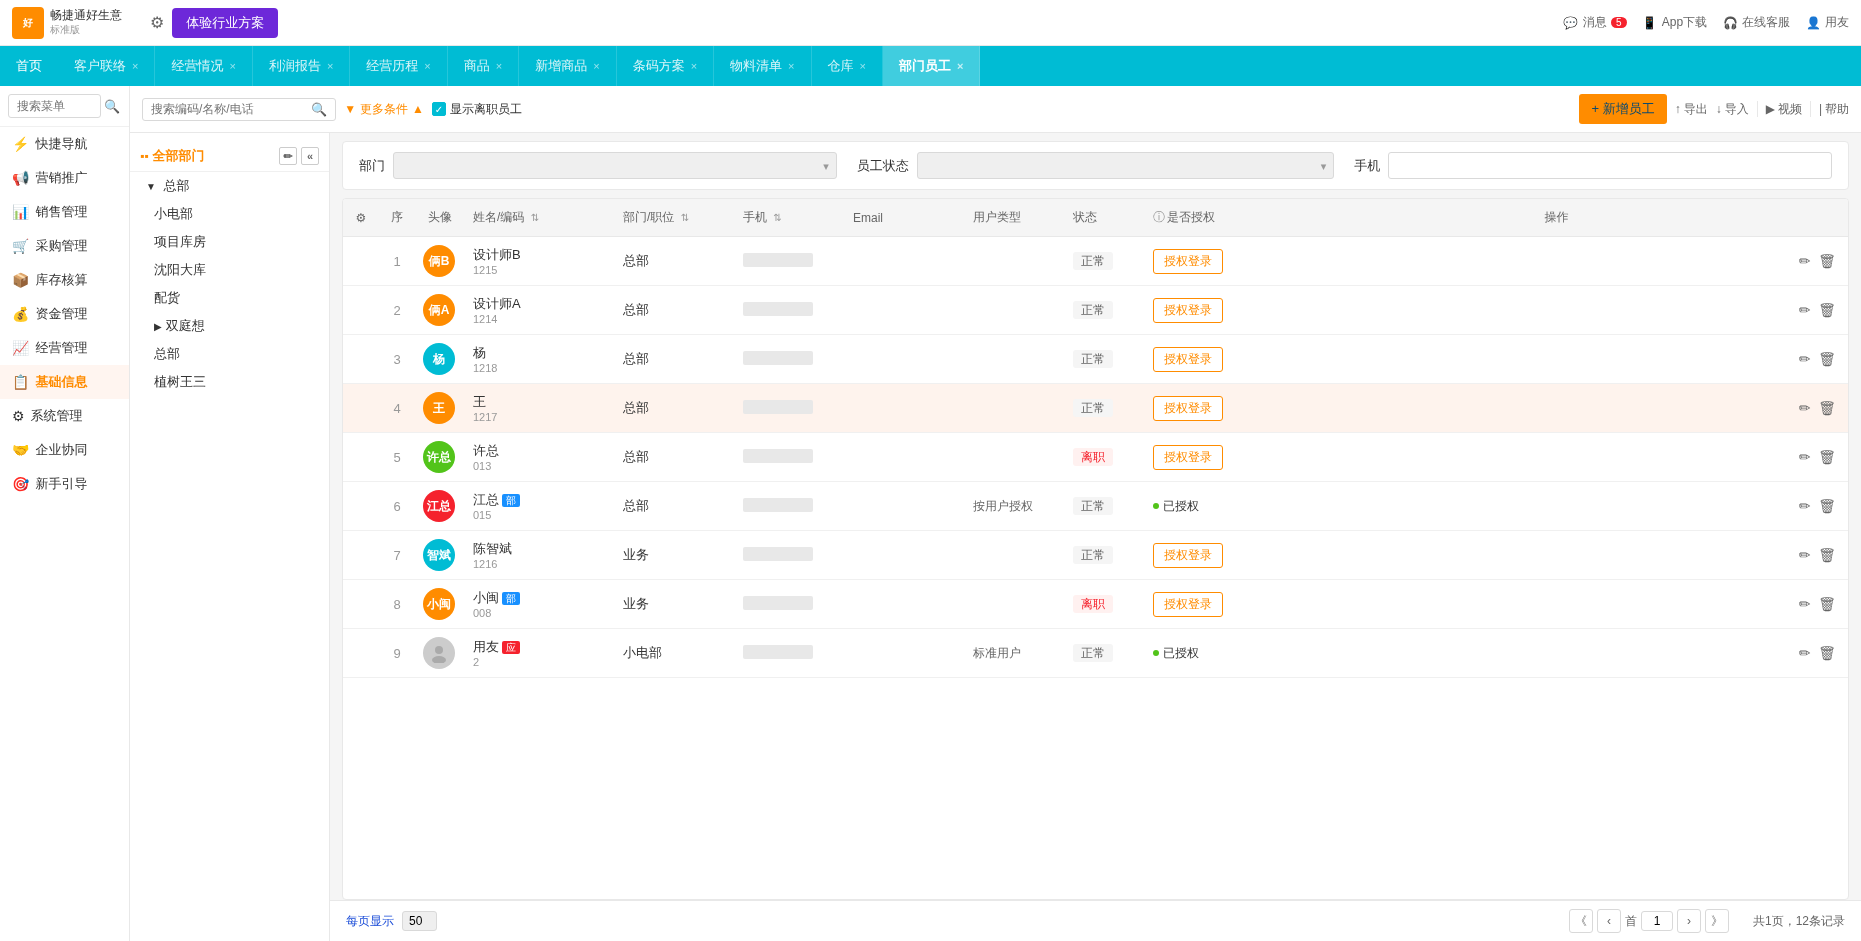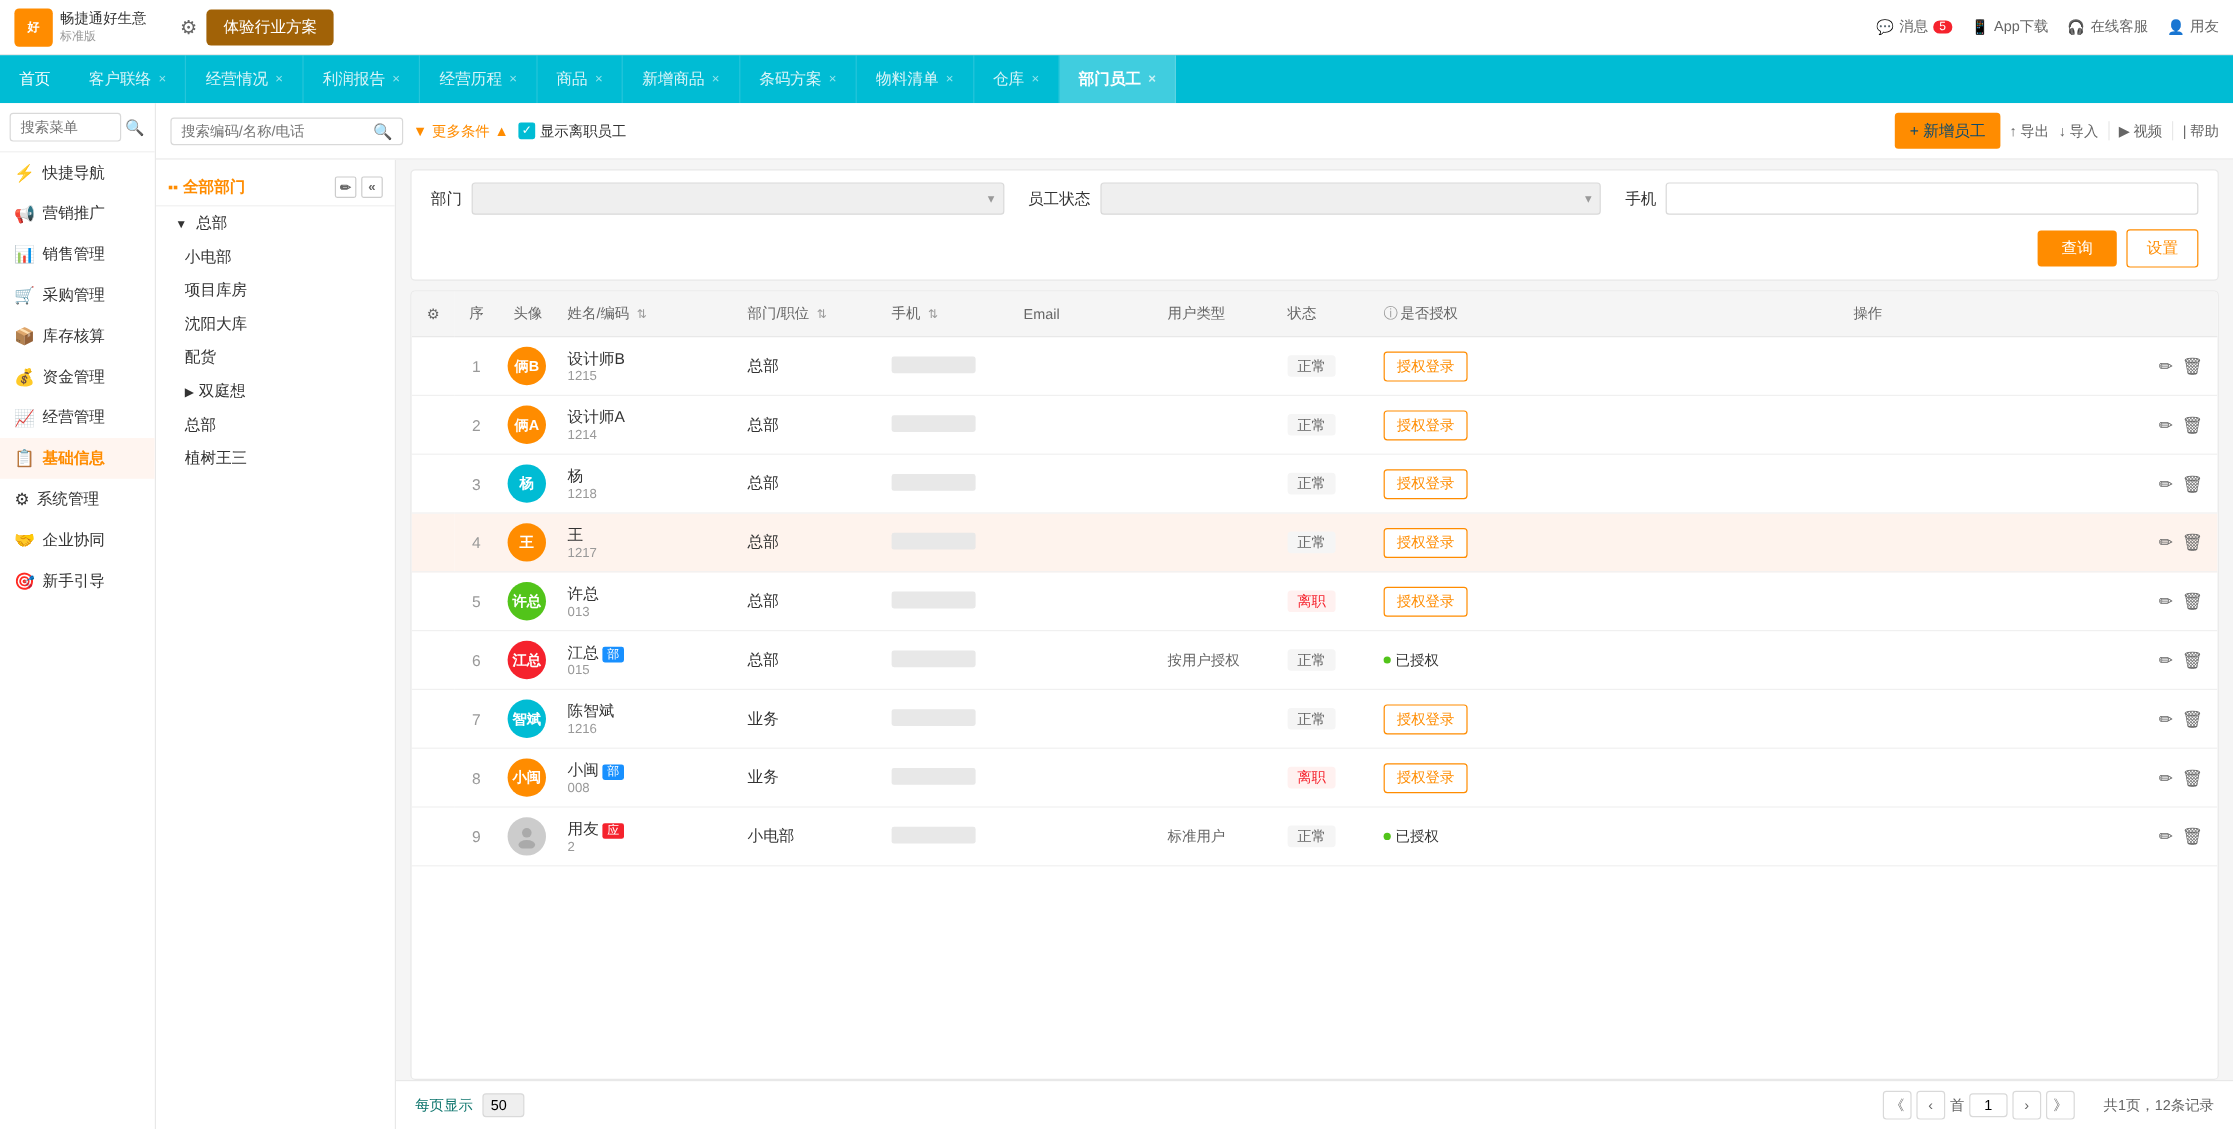--- a/index.html
+++ b/index.html
@@ -12,21 +12,21 @@
       padding: 0 12px; gap: 8px;
     }
     .logo-area { display: flex; align-items: center; gap: 6px; min-width: 130px; }
     .logo-icon { width: 32px; height: 32px; background: #ff8c00; border-radius: 4px; display: flex; align-items: center; justify-content: center; color: white; font-size: 10px; font-weight: bold; }
     .logo-text { font-size: 12px; color: #333; line-height: 1.3; }
     .logo-sub { font-size: 10px; color: #999; }
     .system-title { font-size: 13px; color: #333; flex: 1; }
     .top-right { display: flex; align-items: center; gap: 16px; margin-left: auto; }
     .top-btn { display: flex; align-items: center; gap: 4px; font-size: 12px; color: #666; cursor: pointer; }
     .badge { background: #f5222d; color: white; border-radius: 8px; font-size: 10px; padding: 0 4px; min-width: 16px; text-align: center; }
-    .try-btn { background: #a16207; color: white; border: none; border-radius: 4px; padding: 6px 14px; font-size: 13px; cursor: pointer; }
+    .try-btn { background: #6d28d9; color: white; border: none; border-radius: 4px; padding: 6px 14px; font-size: 13px; cursor: pointer; }
     .settings-icon { color: #666; cursor: pointer; font-size: 16px; }
 
     
     .nav-tabs {
       background: #00bcd4; display: flex; align-items: center;
       height: 40px; padding: 0 0 0 0; overflow-x: auto;
     }
     .nav-tab {
       display: flex; align-items: center; padding: 0 16px; height: 40px;
       color: rgba(255,255,255,0.85); font-size: 13px; cursor: pointer;
@@ -132,21 +132,21 @@
     .user-code { color: #999; font-size: 11px; }
     .sort-icon { color: #999; font-size: 10px; margin-left: 3px; }
     .info-icon { color: #999; font-size: 12px; margin-right: 2px; }
 
     
     .pagination {
       display: flex; align-items: center; padding: 8px 16px;
       background: white; border-top: 1px solid #e8e8e8; gap: 8px;
       font-size: 12px; color: #333;
     }
-    .page-size-label { color: #0f766e; }
+    .page-size-label { color: #1d4ed8; }
     .page-size-select { border: 1px solid #d9d9d9; border-radius: 3px; padding: 2px 6px; font-size: 12px; }
     .page-nav { display: flex; align-items: center; gap: 4px; margin-left: auto; }
     .page-btn { width: 24px; height: 24px; display: flex; align-items: center; justify-content: center; border: 1px solid #d9d9d9; border-radius: 3px; cursor: pointer; color: #666; font-size: 12px; }
     .page-input { width: 32px; border: 1px solid #d9d9d9; border-radius: 3px; padding: 2px 4px; font-size: 12px; text-align: center; }
     .total-info { color: #666; }
 
     
     ::-webkit-scrollbar { width: 6px; height: 6px; }
     ::-webkit-scrollbar-track { background: #f1f1f1; }
     ::-webkit-scrollbar-thumb { background: #ccc; border-radius: 3px; }
@@ -371,24 +371,20 @@
             <label class="filter-label">员工状态</label>
             <div class="select-wrapper">
               <select class="filter-input">
                 <option value=""></option>
               </select>
             </div>
           </div>
           <div class="filter-field">
             <label class="filter-label">手机</label>
             <input type="text" class="filter-input" style="">
-          </div>
-          <div class="filter-actions">
-            <button class="query-btn">查询</button>
-            <button class="set-btn">设置</button>
           </div>
         </div>
 
         <div class="table-container">
           <table>
             <thead>
               <tr>
                 <th style="width:36px; text-align:center;">
                   <span>⚙</span>
                 </th>

